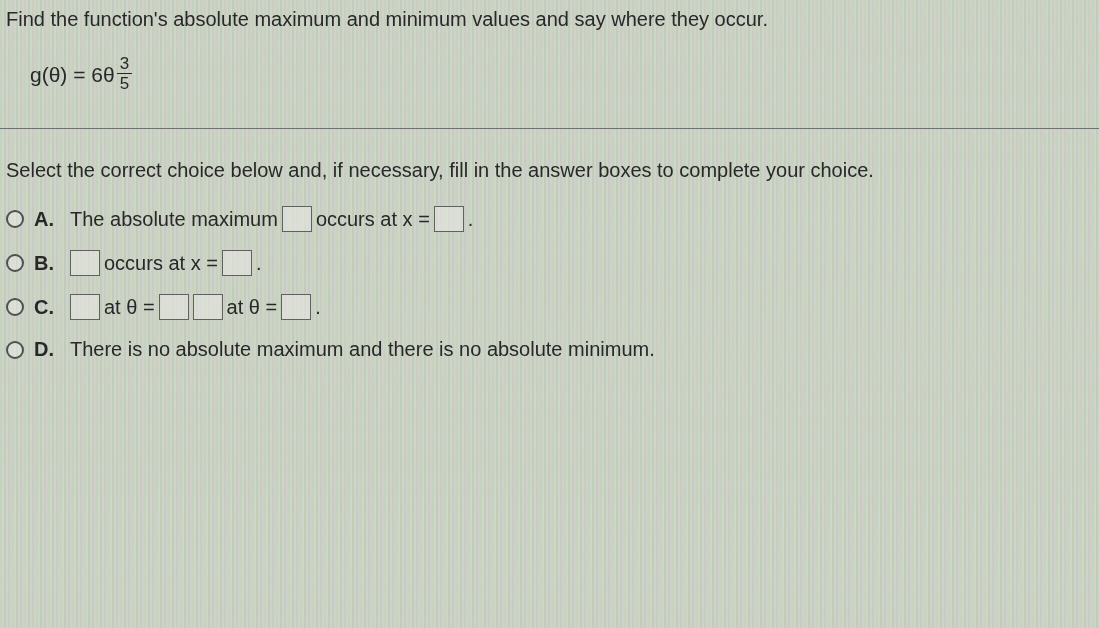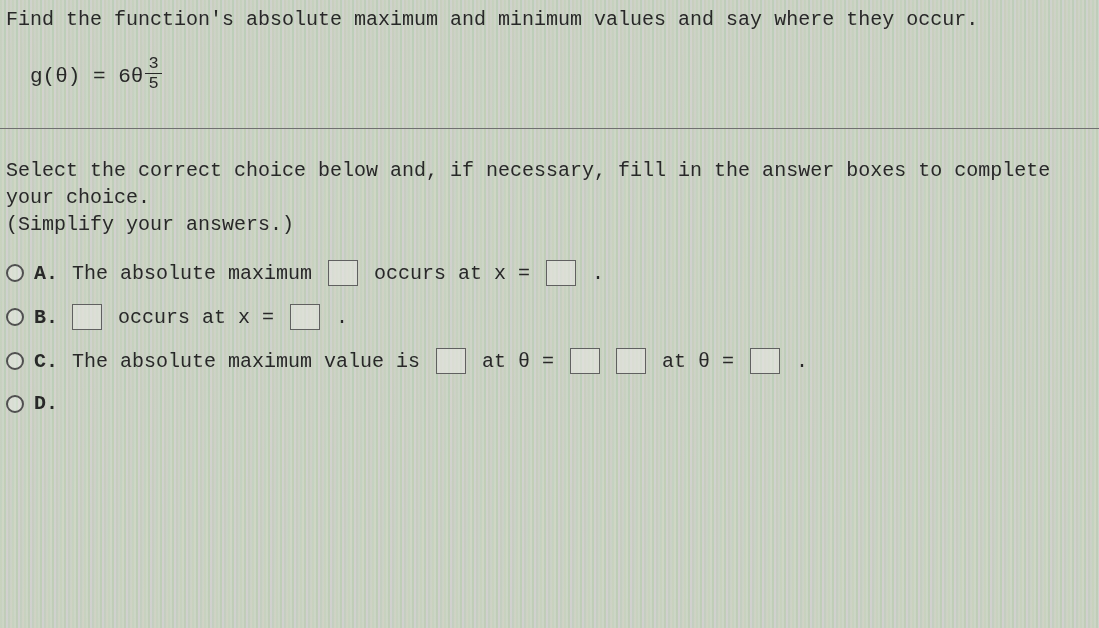--- a/index.html
+++ b/index.html
@@ -1,15 +1,15 @@
 <!DOCTYPE html>
 <html><head>
 <meta charset="utf-8">
 <style>
-  * { box-sizing: border-box; margin: 0; padding: 0; font-family: Liberation Mono, monospace; }
+  * { box-sizing: border-box; margin: 0; padding: 0; }
   body {
     width: 1099px;
     height: 628px;
     font-family: Arial, sans-serif;
     background: linear-gradient(90deg, 
       #c8d4c0 0px, #c8d4c0 2px, #d0d8c8 2px, #d0d8c8 4px, #c0d0b8 4px, #c0d0b8 6px,
       #d4d4d0 6px, #d4d4d0 8px, #c8d0c0 8px, #c8d0c0 10px, #d0d4c8 10px);
     background-size: 12px 100%;
     background-color: #d0d4c8;
     color: #282828;
@@ -71,21 +71,21 @@
     border-radius: 50%;
     background: rgba(255,255,255,0.3);
     flex-shrink: 0;
     margin-right: 10px;
   }
   .letter {
     font-weight: bold;
     margin-right: 14px;
     min-width: 22px;
   }
-  .opt-text { display: flex; align-items: center; flex-wrap: wrap; gap: 16px; }
+  .opt-text { display: flex; align-items: center; flex-wrap: wrap; gap: 4px; }
   .answer-box {
     display: inline-block;
     width: 30px;
     height: 26px;
     border: 1px solid #606060;
     background: rgba(230,230,225,0.6);
     vertical-align: middle;
   }
 </style>
 </head>
@@ -99,21 +99,20 @@
   </div>
 
   <div class="formula">
     <span>g(θ) = 6θ</span><span class="frac"><span class="num">3</span><span class="den">5</span></span>
   </div>
 
   <hr class="divider">
 
   <div class="instructions">
     <div>Select the correct choice below and, if necessary, fill in the answer boxes to complete your choice.</div>
-    <div>(Simplify your answers.)</div>
   </div>
 
   <div class="options">
 
     <div class="option-row">
       <div class="radio"></div>
       <div class="letter">A.</div>
       <div class="opt-text">
         <span>The absolute maximum</span>
         <span class="answer-box"></span>
@@ -131,30 +130,32 @@
         <span>occurs at x =</span>
         <span class="answer-box"></span>
         <span>.</span>
       </div>
     </div>
 
     <div class="option-row">
       <div class="radio"></div>
       <div class="letter">C.</div>
       <div class="opt-text">
-        <span>The absolute maximum value is</span>
         <span class="answer-box"></span>
         <span>at θ =</span>
         <span class="answer-box"></span>
         <span class="answer-box"></span>
         <span>at θ =</span>
         <span class="answer-box"></span>
         <span>.</span>
       </div>
     </div>
 
     <div class="option-row">
       <div class="radio"></div>
       <div class="letter">D.</div>
+      <div class="opt-text">
+        <span>There is no absolute maximum and there is no absolute minimum.</span>
+      </div>
     </div>
 
   </div>
 </div>
 
 </body></html>

